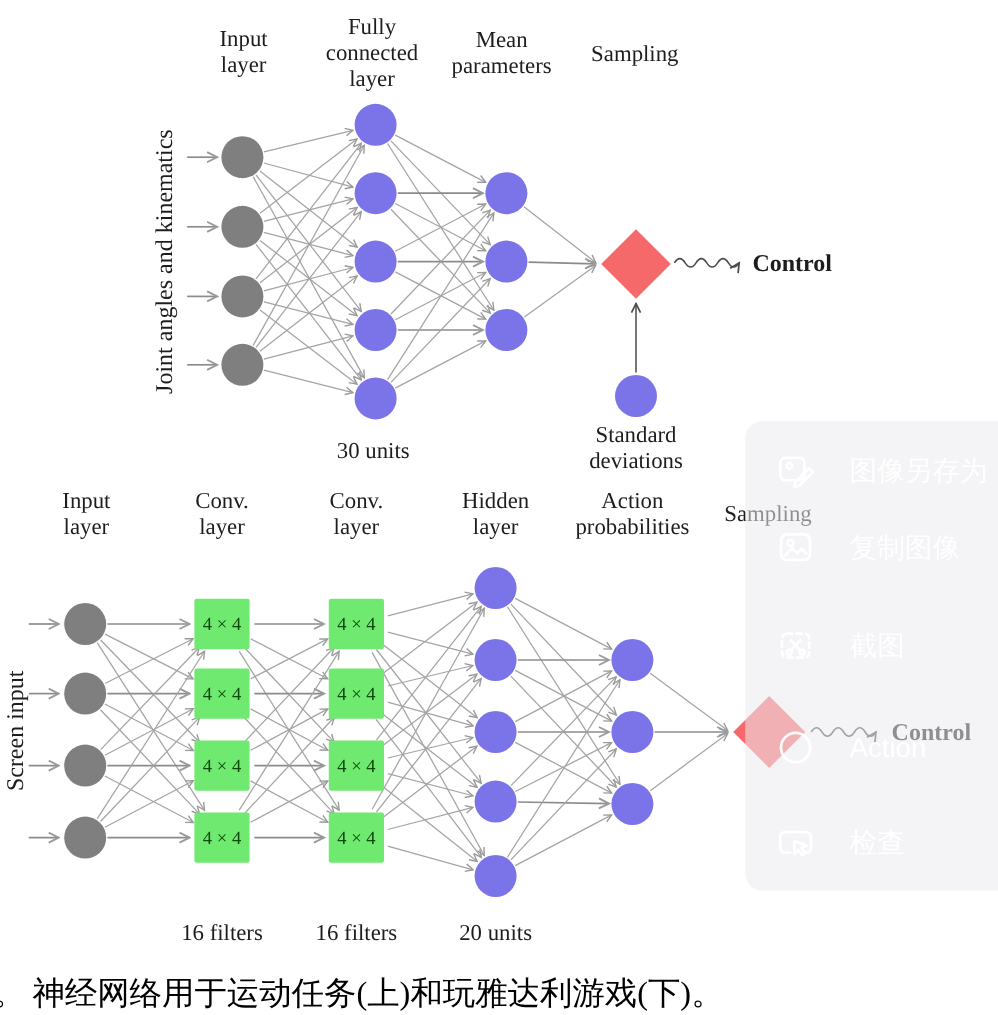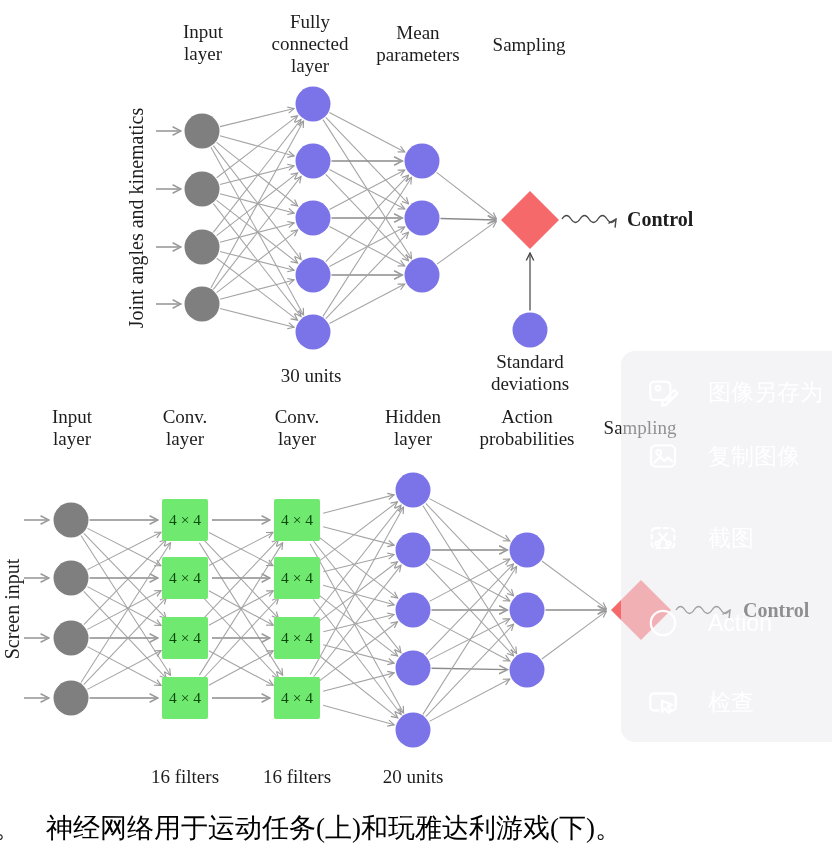--- a/index.html
+++ b/index.html
@@ -46,21 +46,21 @@
   .menu-item .mi-label { position:absolute; left:87px; white-space:nowrap; }
   .mi-stroke { fill:none; stroke:rgba(255,255,255,0.95); stroke-width:1.6;
                stroke-linecap:round; stroke-linejoin:round; }
 
   
   #caption {
     position:absolute; left:-6px; top:810px; white-space:nowrap;
     font-family:"Liberation Serif","DejaVu Serif",serif;
     font-size:27px; color:#000;
   }
-  #caption .cap-text { margin-left:25px; }
+  #caption .cap-text { margin-left:6px; }
 </style>
 </head>
 <body>
 
 <svg id="figure" width="832" height="808" viewBox="0 0 832 808">
   <defs>
     <marker id="arrw" viewBox="0 0 8 8" refX="7" refY="4" markerWidth="8" markerHeight="8" orient="auto-start-reverse">
       <path d="M1 1 L7 4 L1 7" fill="none" stroke="#9a9a9a" stroke-width="1.1"></path>
     </marker>
     <marker id="arrd" viewBox="0 0 8 8" refX="7" refY="4" markerWidth="8" markerHeight="8" orient="auto-start-reverse">

